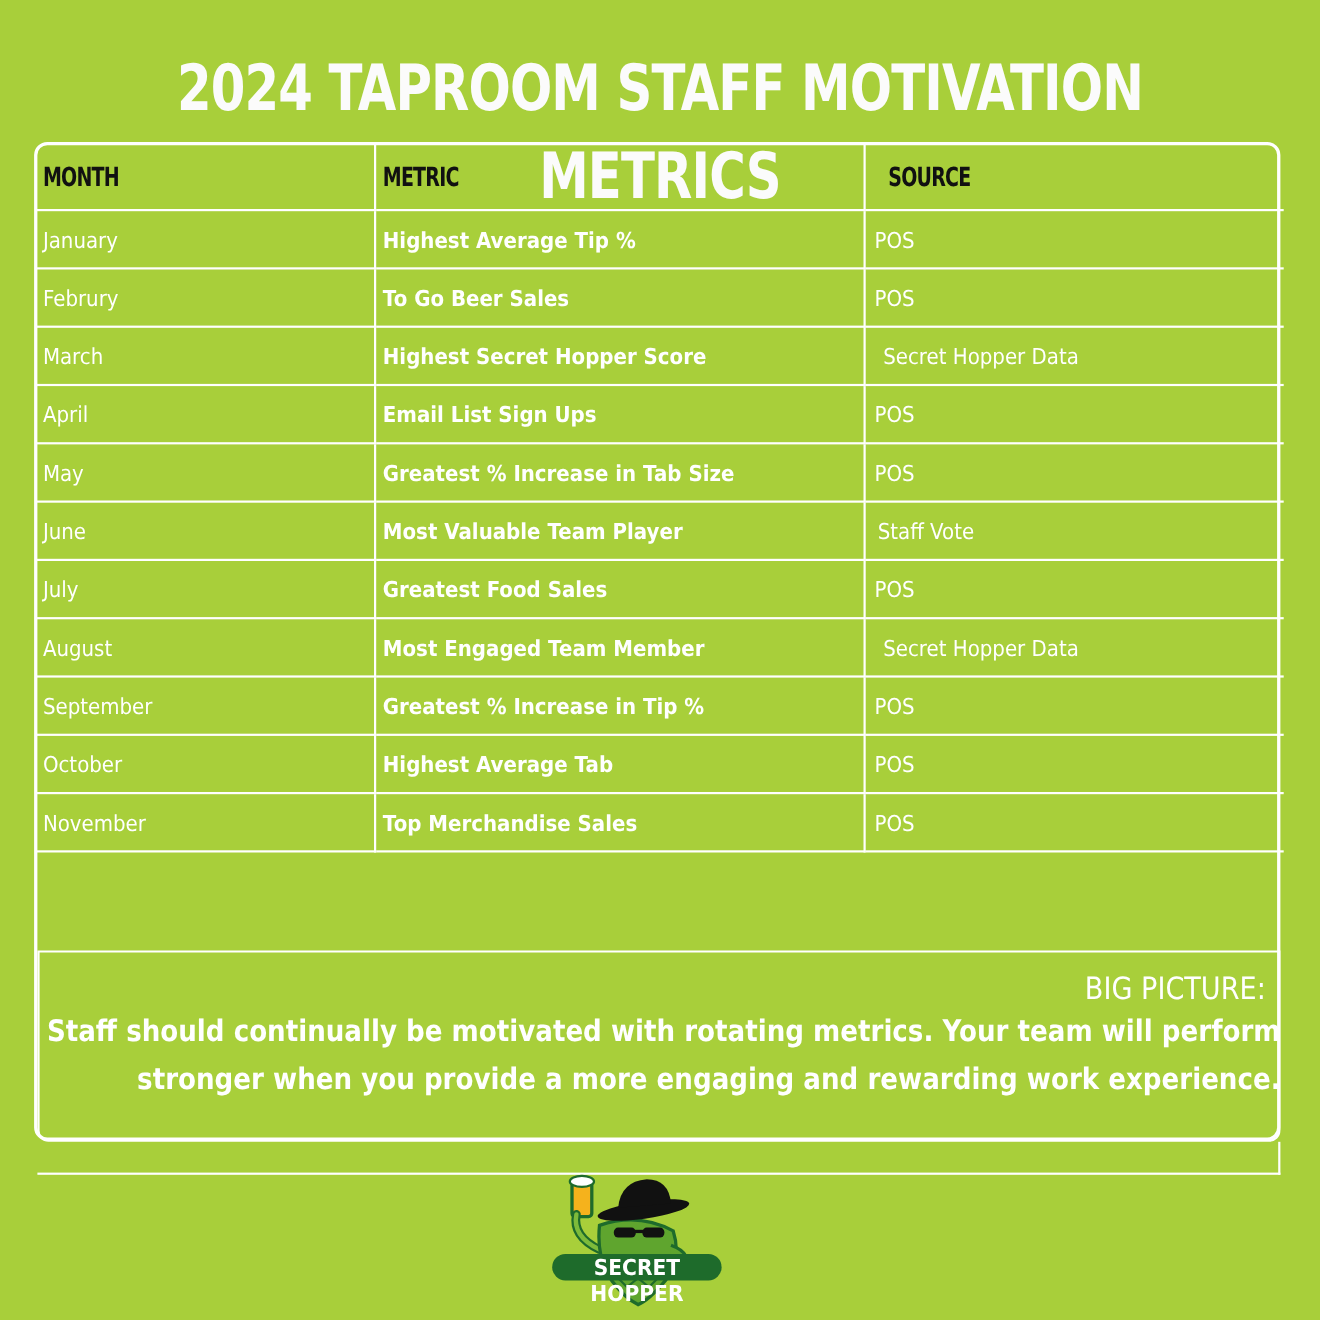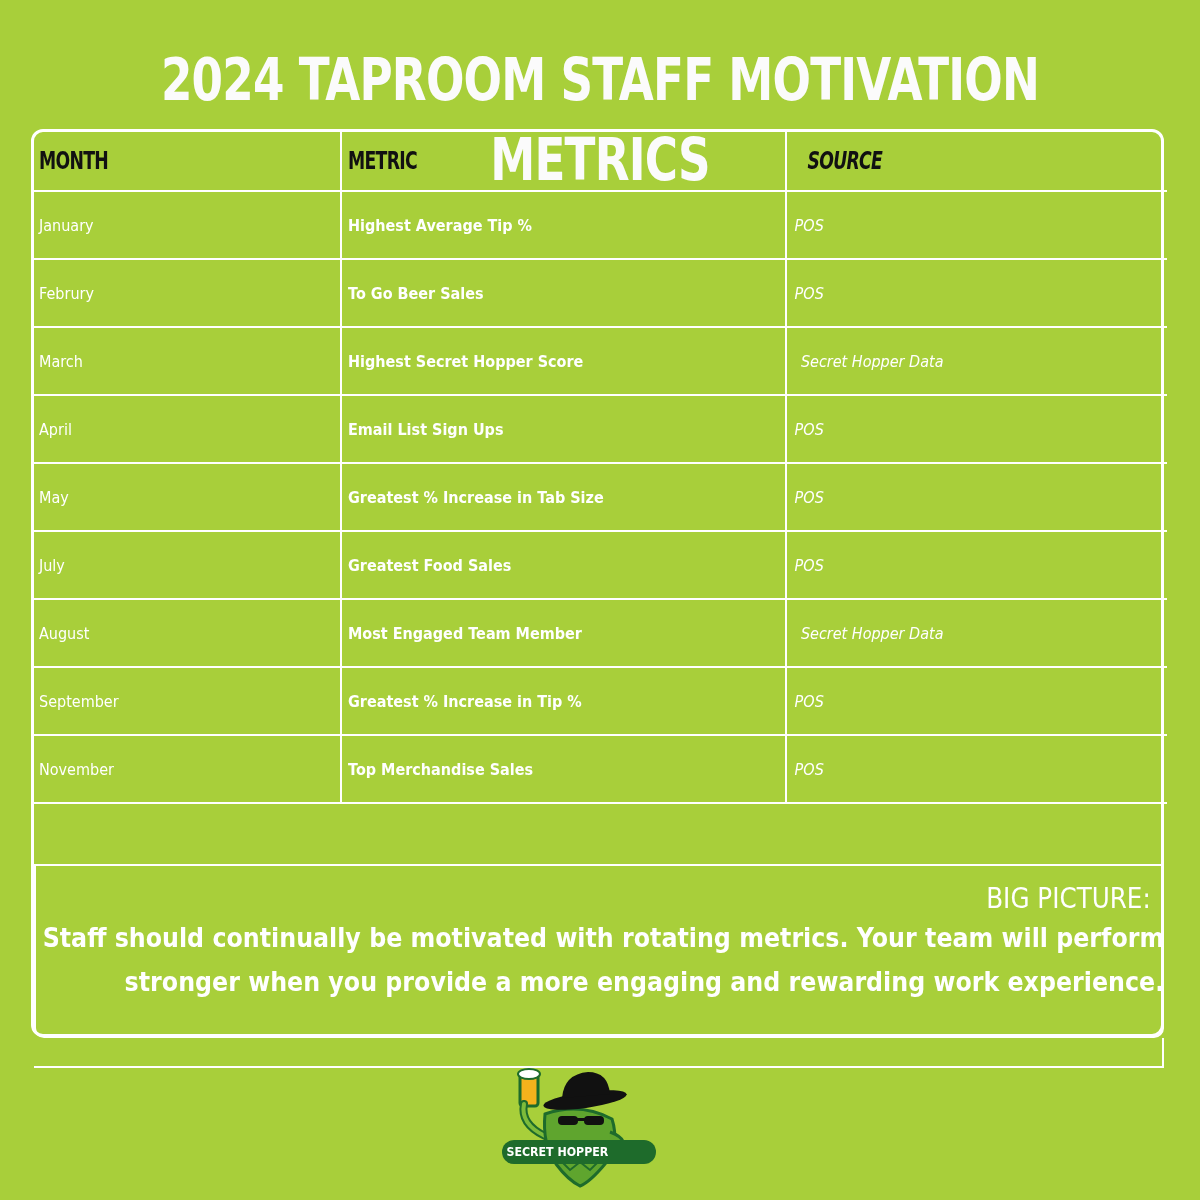--- a/index.html
+++ b/index.html
@@ -30,42 +30,42 @@
       border-radius: 12px;
       box-sizing: border-box;
     }
     table.metrics {
       position: absolute; left: 33px; top: 131px;
       border-collapse: collapse;
       width: 1134px;
     }
     table.metrics th, table.metrics td {
       border: 2px solid #ffffff;
-      height: 68px;
+      height: 53px;
       padding: 0 6px;
       box-sizing: border-box;
-      font-size: 16px;
+      font-size: 20px;
       text-align: left;
     }
     table.metrics th {
       height: 60px;
       color: #111111;
       font-weight: bold;
       font-size: 24px;
       letter-spacing: -1px;
       margin-left: 44px;
     }
     table.metrics th span.cond { display: inline-block; transform: scaleX(0.72); transform-origin: left center; }
     table.metrics th.src span.cond { transform-origin: center center; }
     table.metrics tr:first-child th { border-top: none; }
     table.metrics tr th:first-child, table.metrics tr td:first-child { border-left: none; }
     table.metrics tr th:last-child, table.metrics tr td:last-child { border-right: none; }
     .c-month { width: 308px; }
     .c-metric { width: 445px; font-weight: bold; }
-    .c-source { width: 381px; text-align: center; font-style: italic; }
+    .c-source { width: 381px; text-align: center; }
     td span.txt { display: inline-block; transform: scaleX(0.9); transform-origin: left center; white-space: nowrap; }
     td.c-source span.txt { transform-origin: center center; }
     .big-picture {
       position: absolute; left: 34px; top: 864px;
       width: 1130px; height: 174px;
       border: 2px solid #ffffff;
       border-radius: 0 0 10px 10px;
       box-sizing: border-box;
       text-align: right;
     }
@@ -97,22 +97,23 @@
       position: absolute; left: 500px; top: 1064px;
       width: 160px; height: 136px;
     }
     .logo-label {
       position: absolute; left: 502px; top: 1140px;
       width: 154px; height: 24px;
       background: #1e6b2b;
       border-radius: 12px;
       color: #ffffff;
       font-weight: bold;
-      font-size: 12px;
+      font-size: 20px;
       line-height: 24px;
+      text-align: center;
       letter-spacing: 0px;
     }
     .logo-label span { display: inline-block; transform: scaleX(0.92); }
   </style>
 </head>
 <body>
 
 <div class="title">2024 TAPROOM STAFF MOTIVATION METRICS</div>
 
 <div class="table-frame"></div>
@@ -145,32 +146,42 @@
       <td class="c-month"><span class="txt">April</span></td>
       <td class="c-metric"><span class="txt">Email List Sign Ups</span></td>
       <td class="c-source"><span class="txt">POS</span></td>
     </tr>
     <tr>
       <td class="c-month"><span class="txt">May</span></td>
       <td class="c-metric"><span class="txt">Greatest % Increase in Tab Size</span></td>
       <td class="c-source"><span class="txt">POS</span></td>
     </tr>
     <tr>
+      <td class="c-month"><span class="txt">June</span></td>
+      <td class="c-metric"><span class="txt">Most Valuable Team Player</span></td>
+      <td class="c-source"><span class="txt">Staff Vote</span></td>
+    </tr>
+    <tr>
       <td class="c-month"><span class="txt">July</span></td>
       <td class="c-metric"><span class="txt">Greatest Food Sales</span></td>
       <td class="c-source"><span class="txt">POS</span></td>
     </tr>
     <tr>
       <td class="c-month"><span class="txt">August</span></td>
       <td class="c-metric"><span class="txt">Most Engaged Team Member</span></td>
       <td class="c-source"><span class="txt">Secret Hopper Data</span></td>
     </tr>
     <tr>
       <td class="c-month"><span class="txt">September</span></td>
       <td class="c-metric"><span class="txt">Greatest % Increase in Tip %</span></td>
+      <td class="c-source"><span class="txt">POS</span></td>
+    </tr>
+    <tr>
+      <td class="c-month"><span class="txt">October</span></td>
+      <td class="c-metric"><span class="txt">Highest Average Tab</span></td>
       <td class="c-source"><span class="txt">POS</span></td>
     </tr>
     <tr>
       <td class="c-month"><span class="txt">November</span></td>
       <td class="c-metric"><span class="txt">Top Merchandise Sales</span></td>
       <td class="c-source"><span class="txt">POS</span></td>
     </tr>
   </tbody>
 </table>
 

